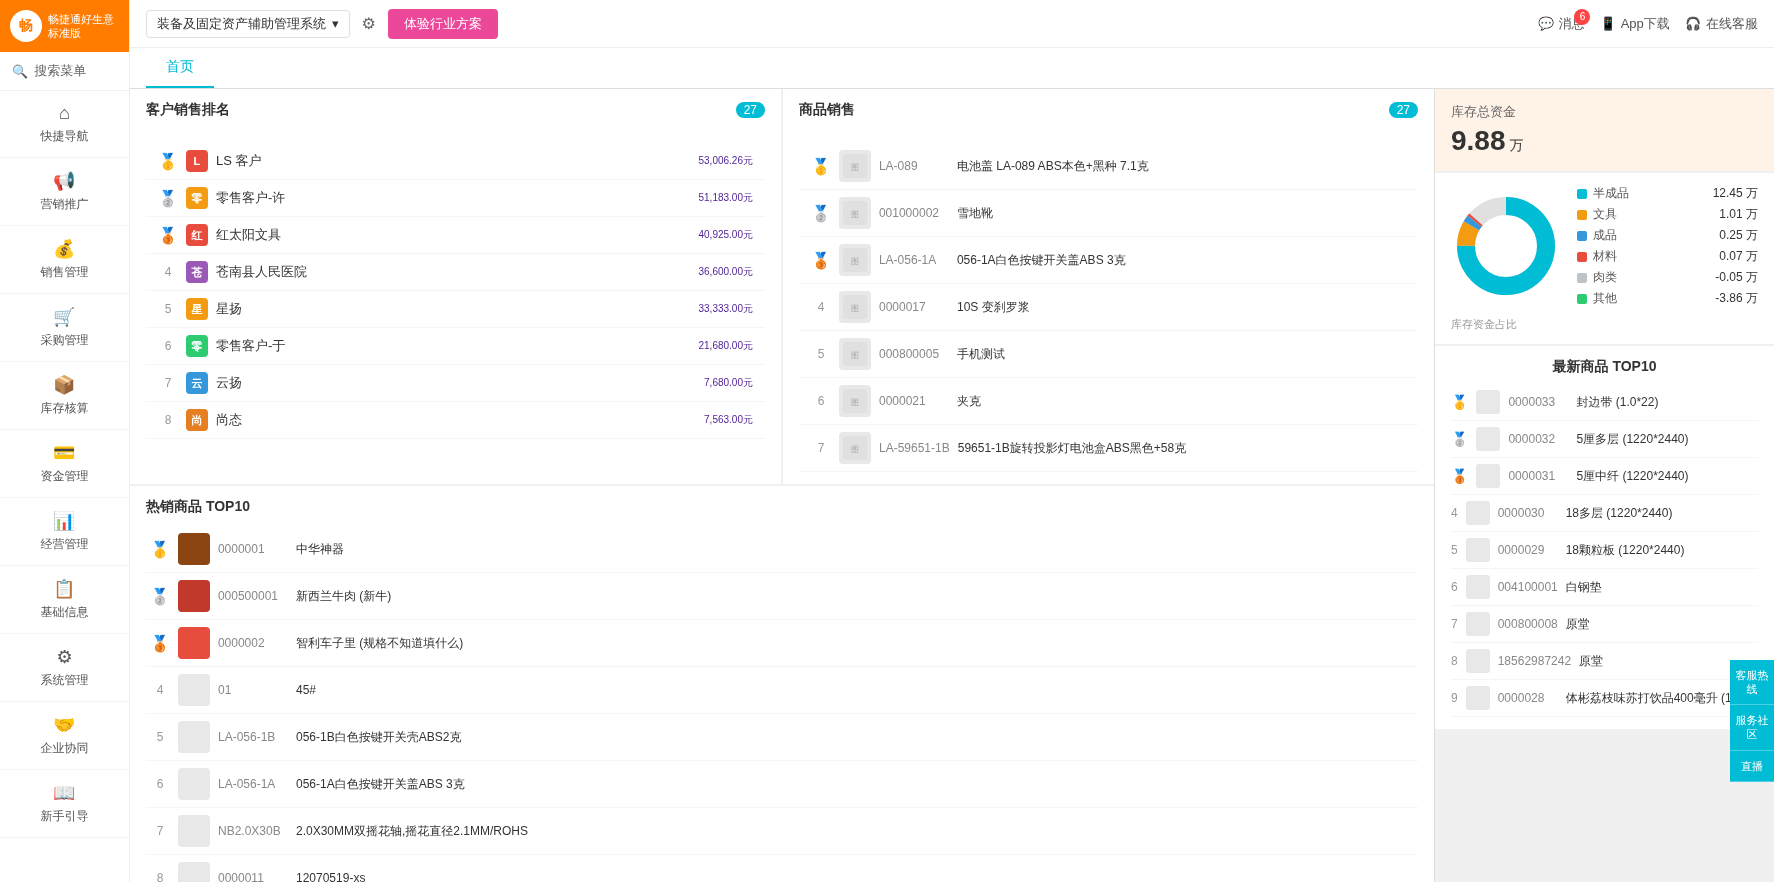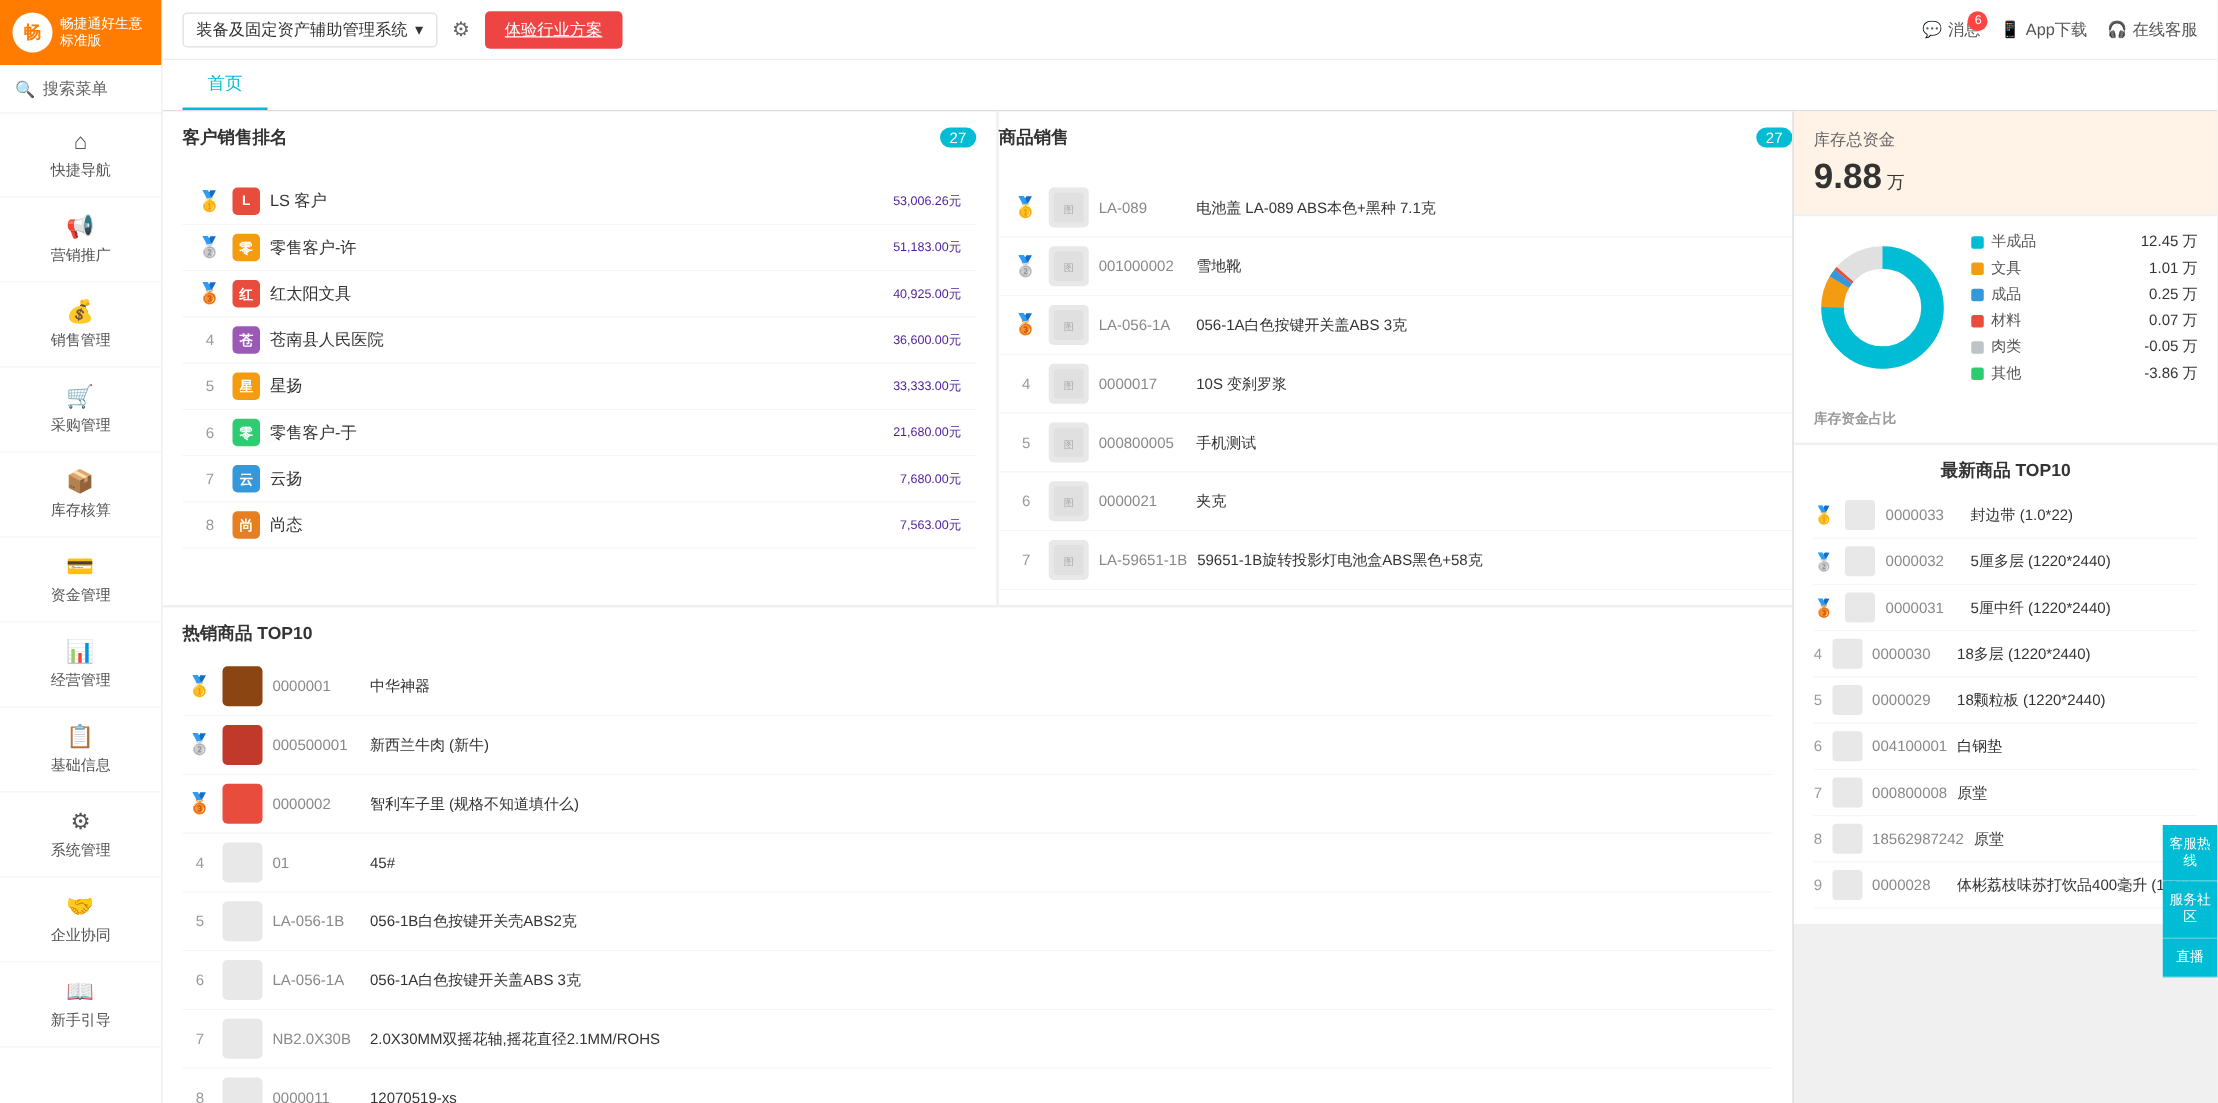--- a/index.html
+++ b/index.html
@@ -69,25 +69,24 @@
     }
     .system-selector {
       display: flex; align-items: center; gap: 6px;
       border: 1px solid #ddd; border-radius: 4px;
       padding: 4px 10px;
       cursor: pointer;
       color: #333;
       font-size: 13px;
     }
     .btn-trial {
-      background: #ef4444; color: #fff;
+      background: #ec4899; color: #fff;
       border: none; border-radius: 4px;
       padding: 6px 16px; cursor: pointer;
       font-size: 13px;
-      text-decoration: underline;
     }
     .header-right {
       margin-left: auto;
       display: flex; align-items: center; gap: 16px;
       color: #555; font-size: 13px;
     }
     .header-right-item { display: flex; align-items: center; gap: 4px; cursor: pointer; position: relative; }
     .badge {
       background: #ff4444; color: #fff; border-radius: 50%;
       width: 16px; height: 16px; font-size: 10px;
@@ -195,21 +194,21 @@
     .donut-area {
       display: flex; align-items: center; gap: 16px;
     }
     .donut-svg { flex-shrink: 0; }
     .legend { display: flex; flex-direction: column; gap: 4px; flex: 1; }
     .legend-item { display: flex; align-items: center; gap: 6px; font-size: 12px; }
     .legend-dot { width: 10px; height: 10px; border-radius: 2px; flex-shrink: 0; }
     .legend-label { flex: 1; color: #555; }
     .legend-value { color: #333; font-weight: 500; }
 
-    .chart-subtitle { font-size: 11px; color: #999; margin-top: 20px; font-weight: bold; }
+    .chart-subtitle { font-size: 11px; color: #999; margin-top: 10px; }
 
     
     .new-products-card {
       background: #fff;
       padding: 12px 16px;
     }
     .new-products-title { font-size: 14px; font-weight: bold; color: #333; margin-bottom: 8px; text-align: center; }
     .new-product-row {
       display: flex; align-items: center;
       padding: 6px 0;
@@ -398,21 +397,21 @@
   </div>
               <div class="ranking-row">
     <span class="rank-num">8</span>
     <span class="rank-badge" style="background:#e67e22;">尚</span>
     <span class="rank-name">尚态</span>
     <span class="rank-amount">7,563.00元</span>
   </div>
             </div>
         </div>
 
-        <div style="flex:1;background:#fff;padding:12px 0;">
+        <div style="flex:1;background:#fff;padding:12px 16px;">
           <div class="section-header">
             <span class="section-title">商品销售</span>
             <span class="section-count">27</span>
           </div>
           <div id="product-ranking-list">
               <div class="ranking-row">
     <span class="rank-medal">🥇</span>
     <div class="product-img-placeholder" style="background:#e8e8e8;display:flex;align-items:center;justify-content:center;font-size:10px;color:#aaa;">
       <svg width="24" height="24" viewBox="0 0 24 24">
                     <rect width="24" height="24" fill="#e0e0e0" rx="3"></rect>

